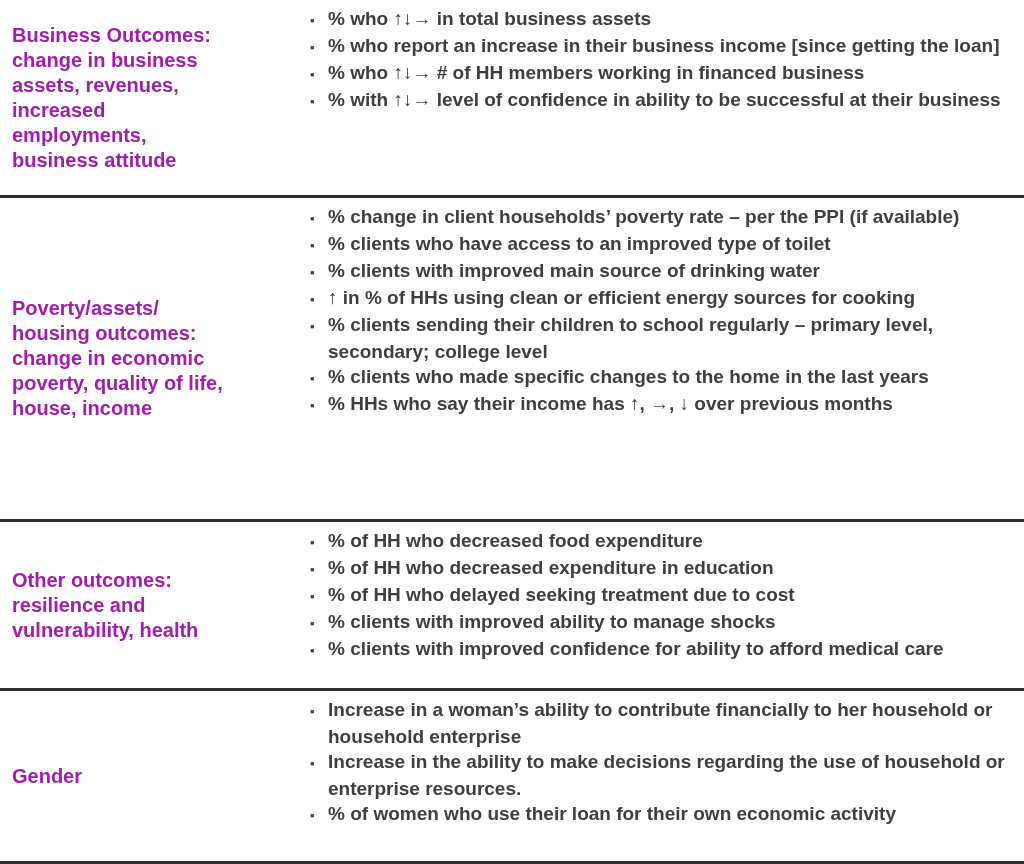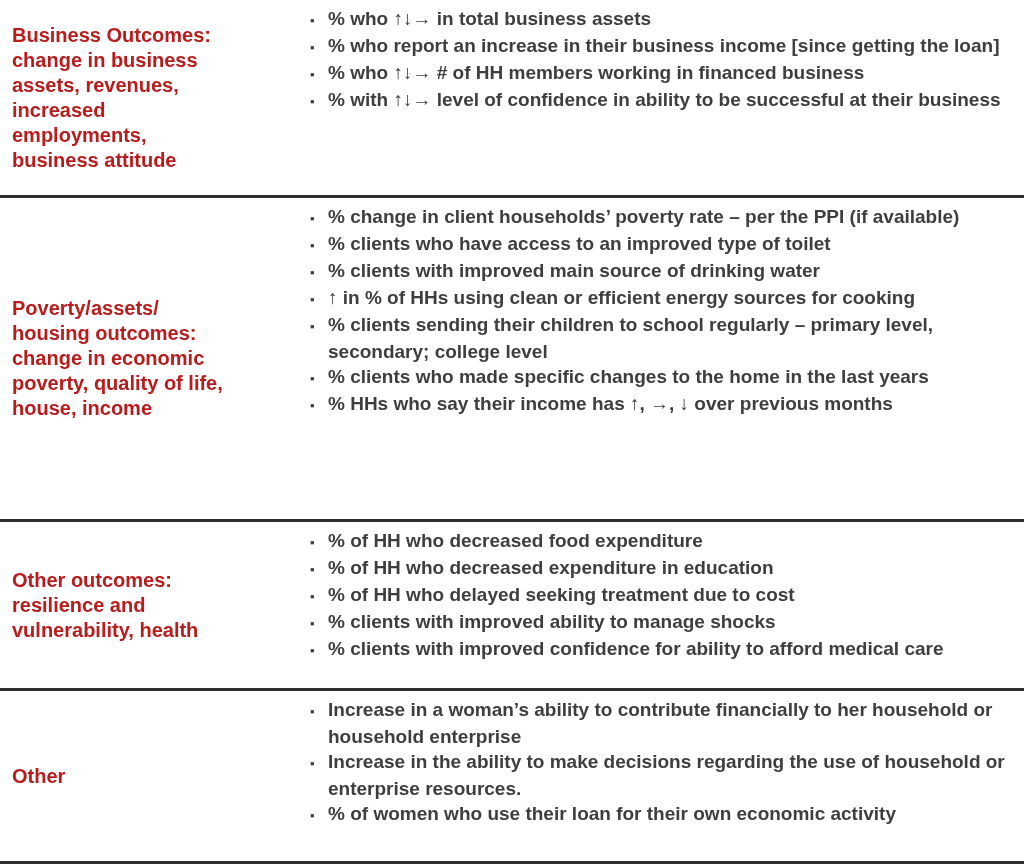--- a/index.html
+++ b/index.html
@@ -23,21 +23,21 @@
   .row.r3 { min-height: 169px; }
   .row.r4 { min-height: 173px; }
   .cell-left {
     flex: 0 0 303px;
     width: 303px;
     display: flex;
     align-items: center;
     padding: 8px 14px 8px 12px;
   }
   .header-text {
-    color: #b91c1c;
+    color: #a21caf;
     font-weight: bold;
     font-size: 20px;
     line-height: 25px;
     white-space: pre-line;
   }
   .cell-right {
     flex: 1 1 auto;
     padding: 6px 10px 8px 7px;
     display: flex;
     align-items: flex-start;
@@ -119,21 +119,21 @@
           <li><span class="marker">▪</span><span>% of HH who decreased expenditure in education</span></li>
           <li><span class="marker">▪</span><span>% of HH who delayed seeking treatment due to cost</span></li>
           <li><span class="marker">▪</span><span>% clients with improved ability to manage shocks</span></li>
           <li><span class="marker">▪</span><span>% clients with improved confidence for ability to afford medical care</span></li>
         </ul>
     </div>
   </section>
 
   <section class="row r4">
     <div class="cell-left">
-      <span class="header-text">Other</span>
+      <span class="header-text">Gender</span>
     </div>
     <div class="cell-right">
       <ul class="bullets">
           <li><span class="marker">▪</span><span>Increase in a woman’s ability to contribute financially to her household or household enterprise</span></li>
           <li><span class="marker">▪</span><span>Increase in the ability to make decisions regarding the use of household or enterprise resources.</span></li>
           <li><span class="marker">▪</span><span>% of women who use their loan for their own economic activity</span></li>
         </ul>
     </div>
   </section>
 

